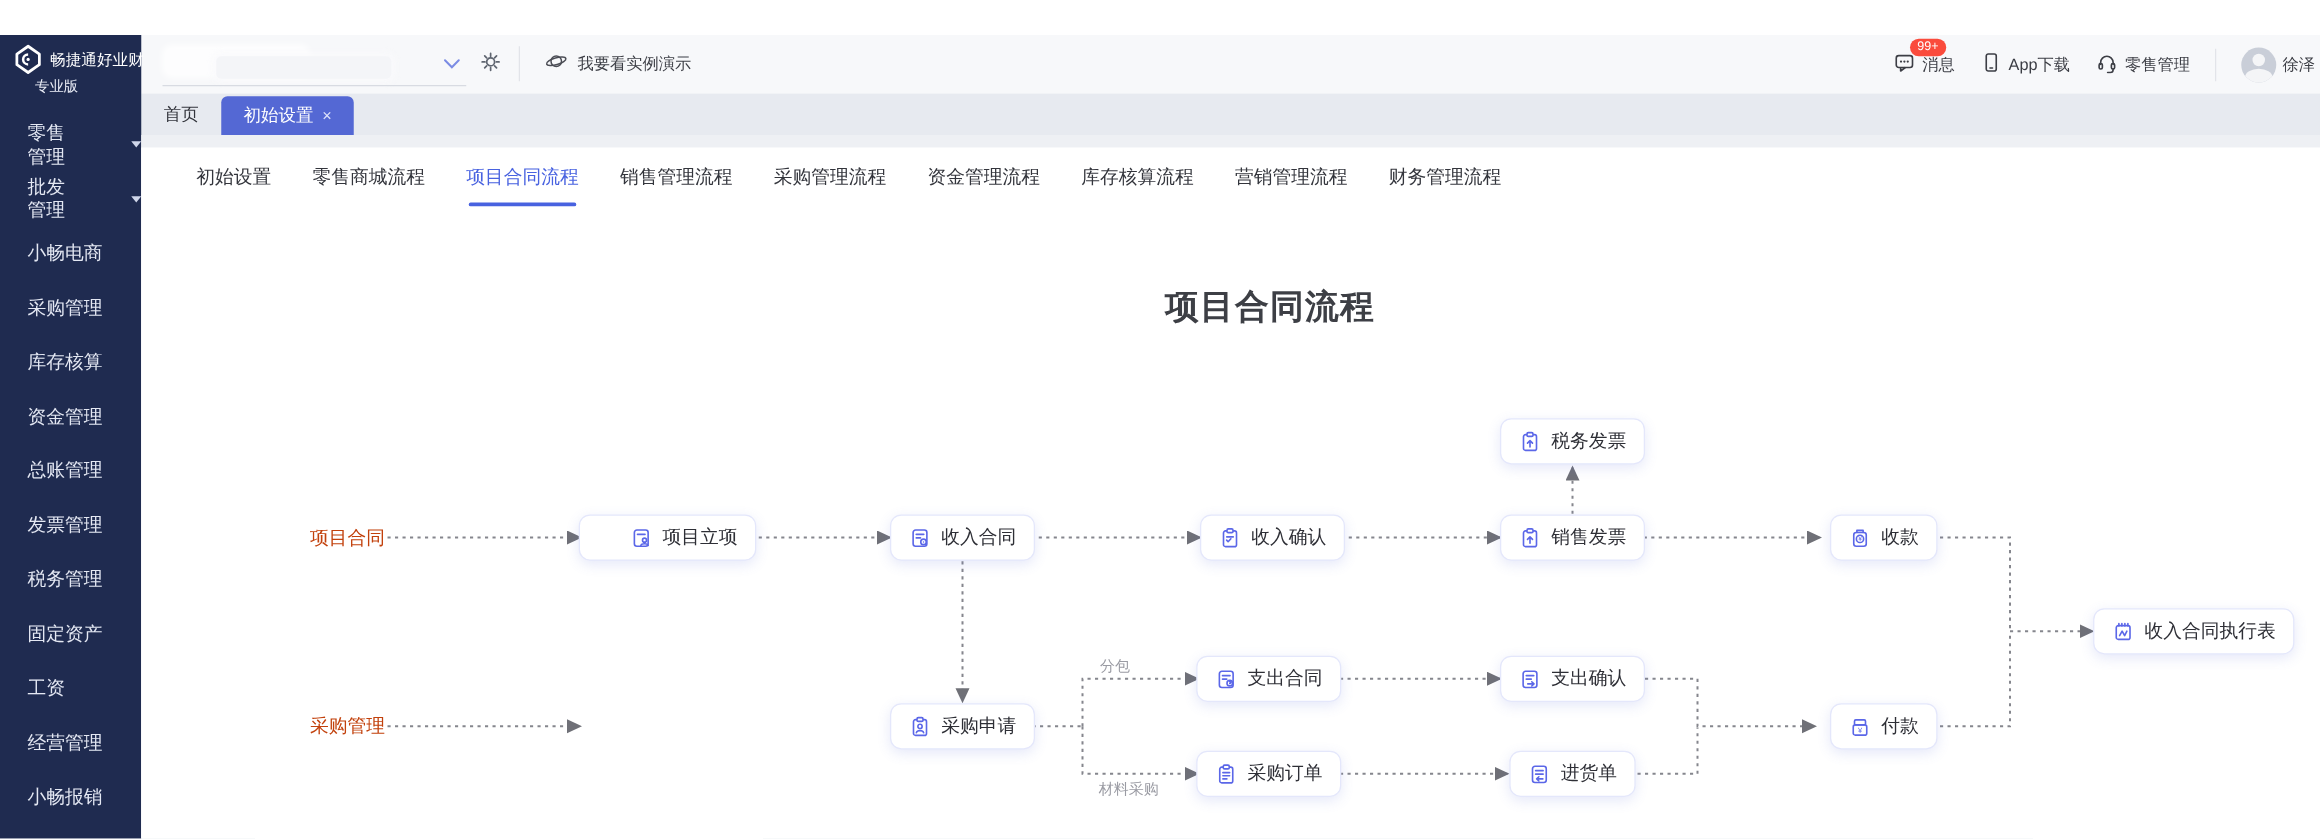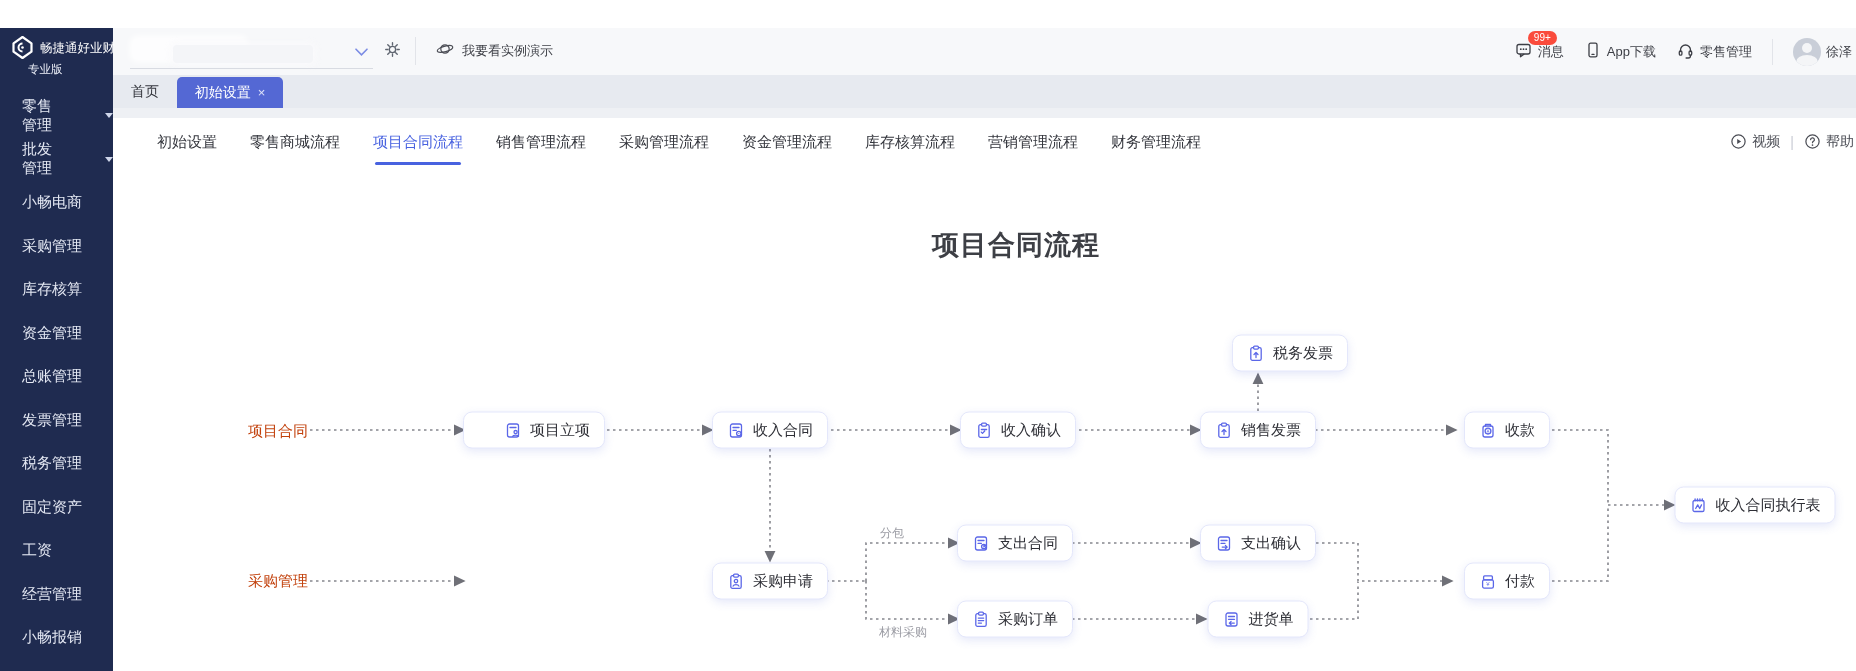--- a/index.html
+++ b/index.html
@@ -209,38 +209,20 @@
           <div class="flow-tab">初始设置</div>
           <div class="flow-tab">零售商城流程</div>
           <div class="flow-tab active">项目合同流程</div>
           <div class="flow-tab">销售管理流程</div>
           <div class="flow-tab">采购管理流程</div>
           <div class="flow-tab">资金管理流程</div>
           <div class="flow-tab">库存核算流程</div>
           <div class="flow-tab">营销管理流程</div>
           <div class="flow-tab">财务管理流程</div>
         </div>
-      <div class="tab-actions">
-        <span class="act">
-          <svg width="17" height="17" viewBox="0 0 18 18" fill="none" stroke="#4b4d55" stroke-width="1.3">
-              <circle cx="9" cy="9" r="7"></circle>
-              <path d="M7.6 6.4l4.2 2.6-4.2 2.6z" fill="#4b4d55" stroke="none"></path>
-            </svg>
-          <span>视频</span>
-        </span>
-        <span class="sep">|</span>
-        <span class="act">
-          <svg width="17" height="17" viewBox="0 0 18 18" fill="none" stroke="#4b4d55" stroke-width="1.3">
-              <circle cx="9" cy="9" r="7"></circle>
-              <path d="M7 7a2 2 0 1 1 2.8 1.9c-.6.3-.8.7-.8 1.4" stroke-linecap="round"></path>
-              <circle cx="9" cy="12.8" r=".9" fill="#4b4d55" stroke="none"></circle>
-            </svg>
-          <span>帮助</span>
-        </span>
-      </div>
       <h1 class="flow-title">项目合同流程</h1>
       <svg class="edges-svg" id="edges-svg" width="1743" height="553" viewBox="113 118 1743 553">
           <defs>
             <marker id="arr" orient="auto" markerWidth="9" markerHeight="8" refX="6.5" refY="3.5">
               <path d="M0 0L7.5 3.5L0 7z" fill="#6f7077"></path>
             </marker>
           </defs>
           <polyline points="310,430 464,430" fill="none" stroke="#85868d" stroke-width="1.6" stroke-dasharray="2.5 3.5" marker-end="url(#arr)"></polyline>
           <polyline points="577,430 712,430" fill="none" stroke="#85868d" stroke-width="1.6" stroke-dasharray="2.5 3.5" marker-end="url(#arr)"></polyline>
           <polyline points="825,430 960,430" fill="none" stroke="#85868d" stroke-width="1.6" stroke-dasharray="2.5 3.5" marker-end="url(#arr)"></polyline>
@@ -288,21 +270,21 @@
             <span>收入确认</span>
           </div>
           <div class="flow-node" style="left: 1145px; top: 312px;">
             <svg width="18" height="18" viewBox="0 0 18 18" fill="none" stroke="#5b67e8" stroke-width="1.3" stroke-linecap="round" stroke-linejoin="round">
               <rect x="3.8" y="3.2" width="10.4" height="12.6" rx="1.6"></rect>
               <rect x="6.6" y="1.6" width="4.8" height="3" rx="1" fill="#fff"></rect>
               <path d="M9 13V8M9 8l-2 2M9 8l2 2"></path>
             </svg>
             <span>销售发票</span>
           </div>
-          <div class="flow-node" style="left: 1145px; top: 235px; margin-left: 32px;">
+          <div class="flow-node" style="left: 1145px; top: 235px;">
             <svg width="18" height="18" viewBox="0 0 18 18" fill="none" stroke="#5b67e8" stroke-width="1.3" stroke-linecap="round" stroke-linejoin="round">
               <rect x="3.8" y="3.2" width="10.4" height="12.6" rx="1.6"></rect>
               <rect x="6.6" y="1.6" width="4.8" height="3" rx="1" fill="#fff"></rect>
               <path d="M9 13V8M9 8l-2 2M9 8l2 2"></path>
             </svg>
             <span>税务发票</span>
           </div>
           <div class="flow-node" style="left: 1394px; top: 312px;">
             <svg width="18" height="18" viewBox="0 0 18 18" fill="none" stroke="#5b67e8" stroke-width="1.3" stroke-linecap="round" stroke-linejoin="round">
               <rect x="4" y="4.5" width="10" height="11" rx="2"></rect>

